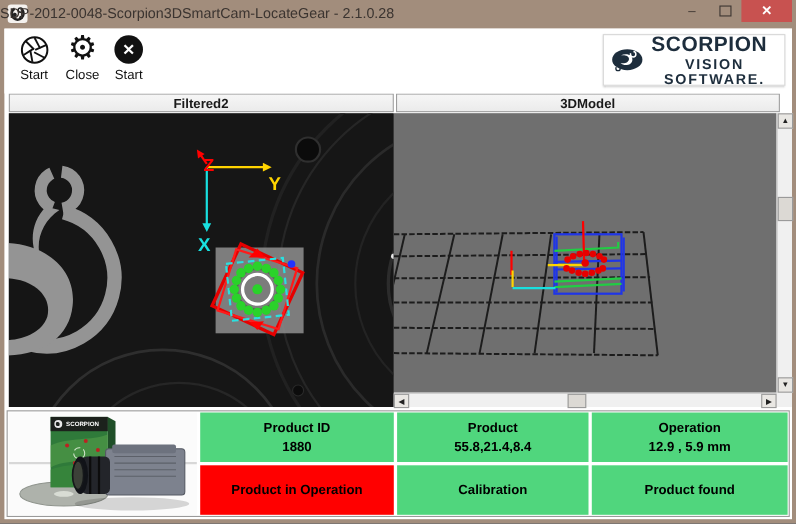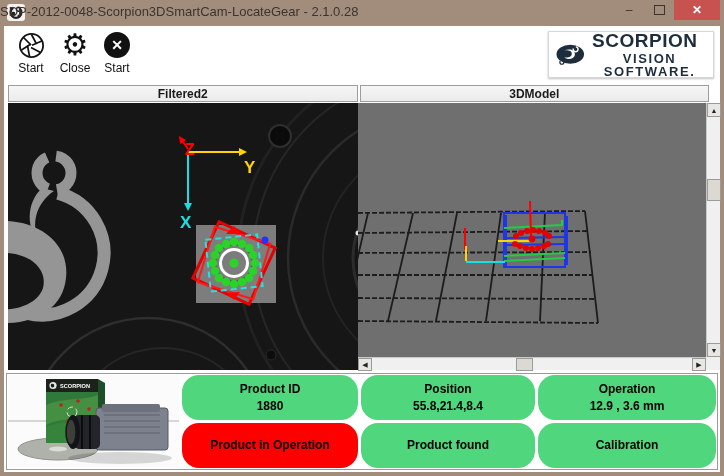--- a/index.html
+++ b/index.html
@@ -53,21 +53,21 @@
   .vscroll .sb-up{top:0;}.vscroll .sb-down{bottom:0;}
   .hscroll .sb-btn{top:0;height:13px;width:14px;}
   .hscroll .sb-left{left:0;}.hscroll .sb-right{right:0;}
   .sb-thumb{position:absolute;background:#dcd9d4;border:1px solid #9a9a9a;box-sizing:border-box;}
   .v-thumb{left:0;top:76px;width:14px;height:22px;}
   .h-thumb{top:0;left:158px;width:17px;height:13px;}
   
   .status{flex:1;margin:3px 2px 2px 2px;border:1px solid #9a9a9a;background:#fff;
     display:grid;grid-template-columns:171px 176px 174px 1fr;grid-template-rows:1fr 1fr;gap:3px;padding:1px;}
   .cell{display:flex;flex-direction:column;justify-content:center;
-    font-size:12px;font-weight:bold;color:#000;text-align:center;line-height:1.4;border-radius:17px;}
+    font-size:12px;font-weight:bold;color:#000;text-align:center;line-height:1.4;}
   .cell.green{background:#50d67d;}
   .cell.red{background:#ff0000;}
   .img-cell{grid-row:1 / 3;position:relative;background:#fbfbfb;overflow:hidden;}
   .img-cell .split{position:absolute;left:0;right:0;top:48%;height:2px;background:#d7d7d7;}
   .img-cell svg{position:relative;display:block;margin:0 auto;}
 </style>
 </head>
 <body>
 
 <div class="window">
@@ -305,26 +305,26 @@
         <div class="corner"></div>
       </div>
     </div>
 
     <div class="status">
       <div class="cell green">
         <span>Product ID</span>
         <span>1880</span>
       </div>
       <div class="cell green">
-        <span>Position</span>
+        <span>Product</span>
         <span>55.8,21.4,8.4</span>
       </div>
       <div class="cell green">
         <span>Operation</span>
-        <span>12.9 , 3.6 mm</span>
+        <span>12.9 , 5.9 mm</span>
       </div>
 
       <div class="img-cell">
         <div class="split"></div>
         <svg width="172" height="92" viewBox="0 0 172 92">
 
           <ellipse cx="50" cy="74" rx="40" ry="11" fill="#aeb2ab" stroke="#8f948d"></ellipse>
           <ellipse cx="50" cy="74" rx="9" ry="2.6" fill="#d8dcd4"></ellipse>
 
           <g>
@@ -364,21 +364,21 @@
             <ellipse cx="65" cy="57" rx="7" ry="17" fill="#111318"></ellipse>
             <ellipse cx="63" cy="57" rx="5" ry="13" fill="#3c4038" stroke="#15171a" stroke-width="1.5"></ellipse>
           </g>
         </svg>
       </div>
 
       <div class="cell red">
         <span>Product in Operation</span>
       </div>
       <div class="cell green">
+        <span>Calibration</span>
+      </div>
+      <div class="cell green">
         <span>Product found</span>
-      </div>
-      <div class="cell green">
-        <span>Calibration</span>
       </div>
     </div>
 
   </div>
 </div>
 
 </body></html>

